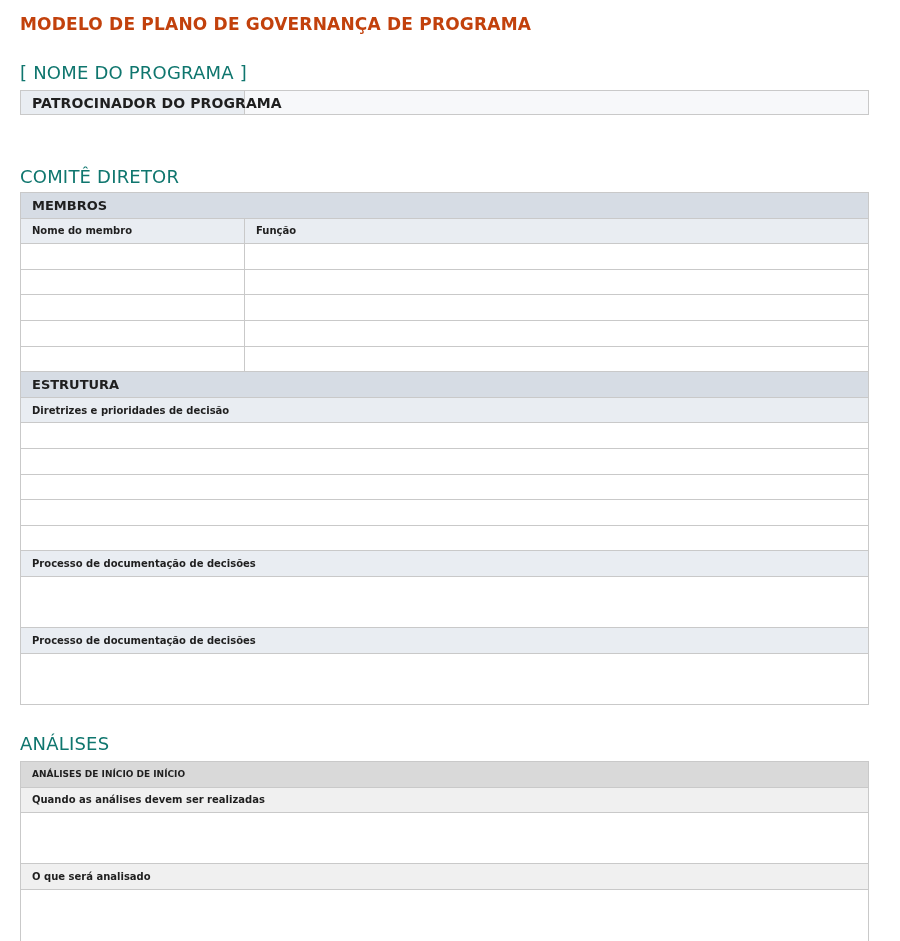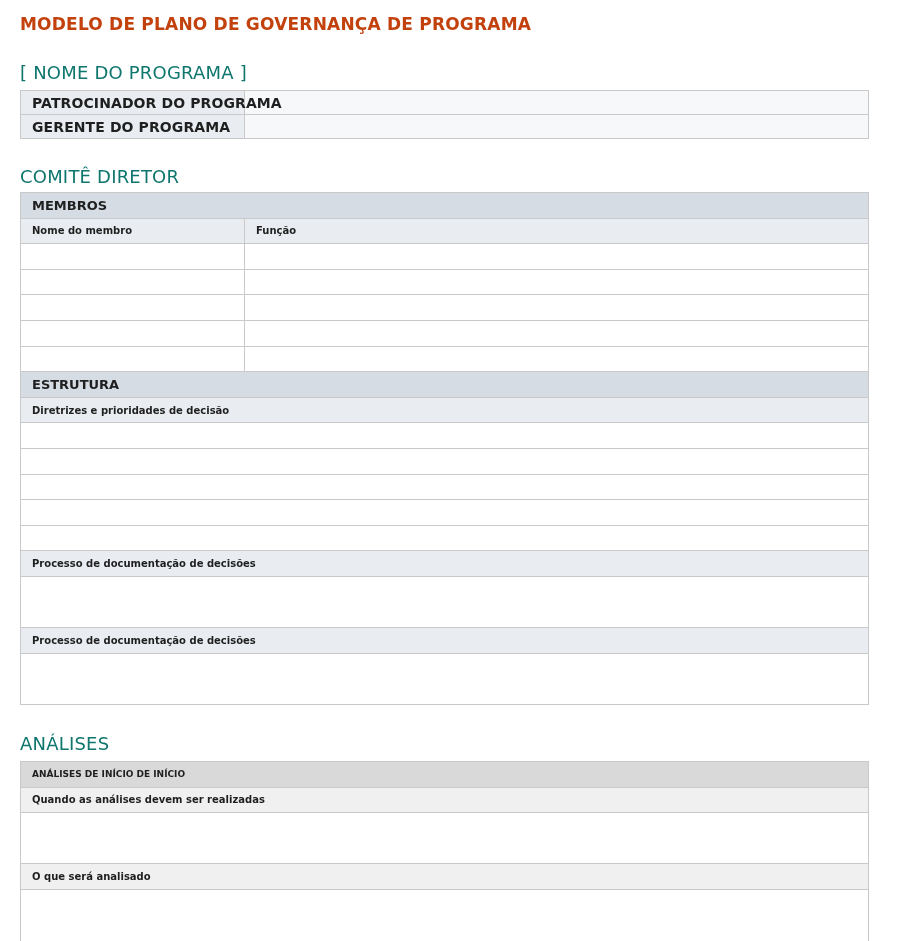--- a/index.html
+++ b/index.html
@@ -30,24 +30,20 @@
   <div class="h2" style="top:62px;">[ NOME DO PROGRAMA ]</div>
 
   <table style="top:90px;">
     <colgroup>
         <col style="width:224px">
         <col>
       </colgroup>
     <tbody>
         <tr>
       <td class="lbl-bg cap">PATROCINADOR DO PROGRAMA</td>
-      <td class="val-bg"></td>
-    </tr>
-    <tr>
-      <td class="lbl-bg cap">GERENTE DO PROGRAMA</td>
       <td class="val-bg"></td>
     </tr>
   </tbody>
     </table>
 
   <div class="h2" style="top:166px;">COMITÊ DIRETOR</div>
 
   <table style="top:192px;">
     <colgroup>
         <col style="width:224px">

